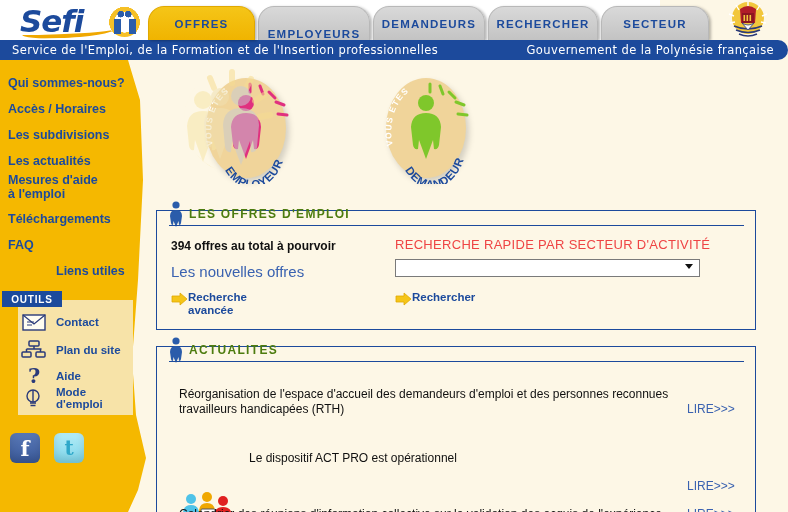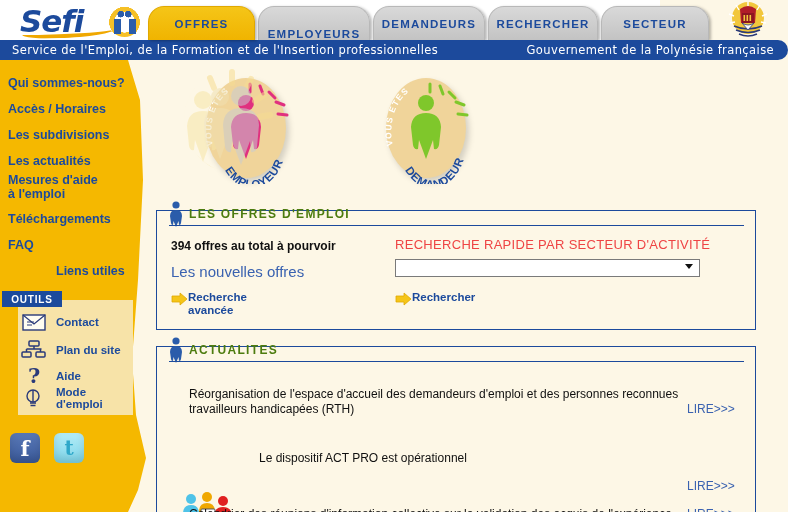--- a/index.html
+++ b/index.html
@@ -252,21 +252,20 @@
     border-left: 4px solid transparent; border-right: 4px solid transparent;
     border-top: 5px solid #111; pointer-events: none;
   }
 
   .news-row { position: absolute; left: 0; width: 600px; }
   .news-title {
     position: absolute;
     color: #101010; font-size: 12px;
     line-height: 15px;
     font-family: "Liberation Sans", sans-serif;
-    margin-left: 10px;
   }
   .lire {
     position: absolute;
     color: #3a62b0; font-size: 12px; cursor: pointer;
     font-family: "Liberation Sans", sans-serif;
   }
   #actpro-ico { position: absolute; left: 22px; top: 142px; width: 60px; height: 48px; }
 </style>
 </head>
 <body>

